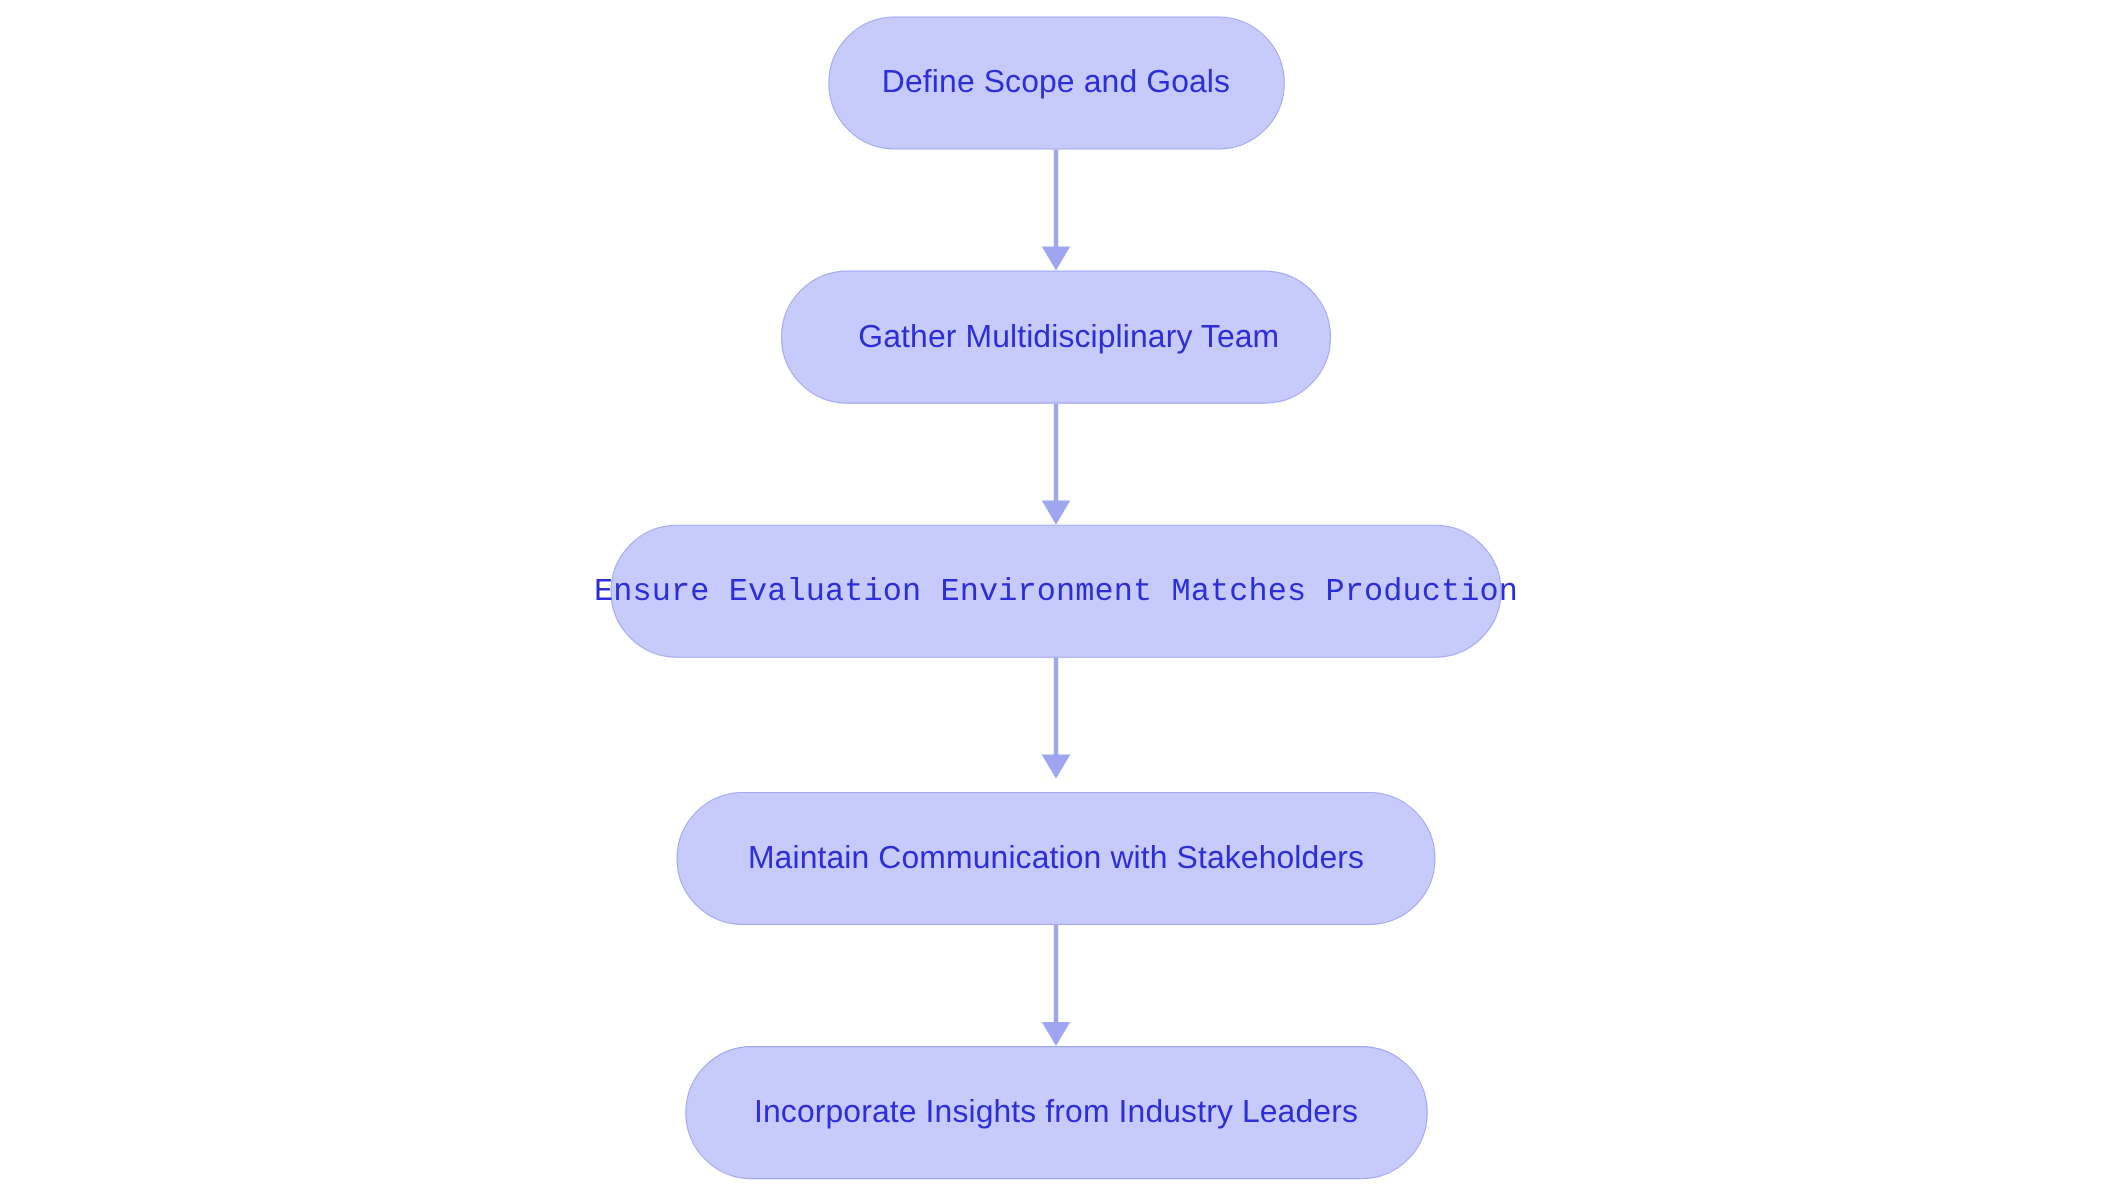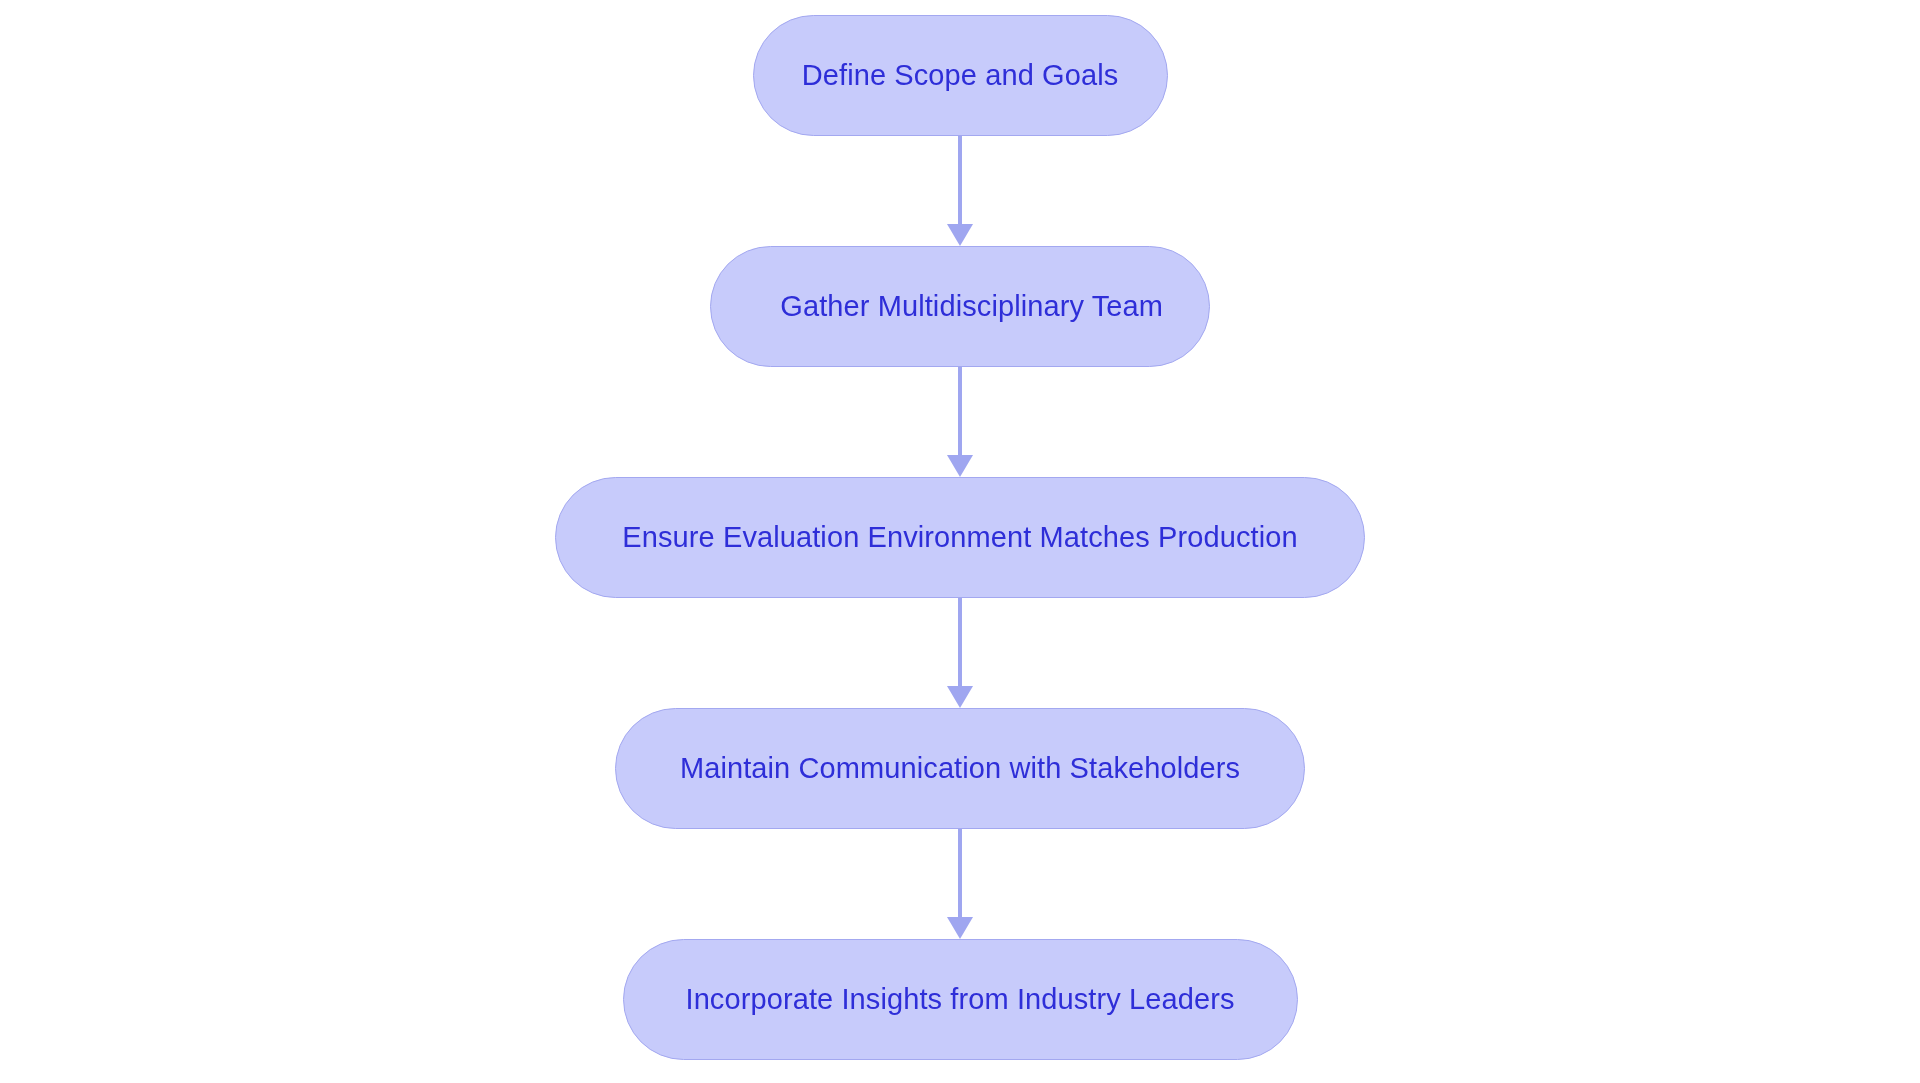--- a/index.html
+++ b/index.html
@@ -69,22 +69,22 @@
     transform: translateX(-50%);
     top: 88px;
     width: 0;
     height: 0;
     border-left: 13px solid transparent;
     border-right: 13px solid transparent;
     border-top: 22px solid #9fa6f0;
   }
   .n0 { width: 415px; }
   .n1 { width: 500px; justify-content: flex-end; }
-  .n2 { width: 810px; }
-  .n3 { width: 690px; }
+  .n2 { width: 810px; font-family: Liberation Mono, monospace; }
+  .n3 { width: 690px; margin-top: 12px; }
   .n4 { width: 675px; }
 </style>
 </head>
 <body>
 
 <div id="canvas">
   <div class="flow-column">
 
     <div class="node n0">
       <span class="node-label">Define Scope and Goals</span>

